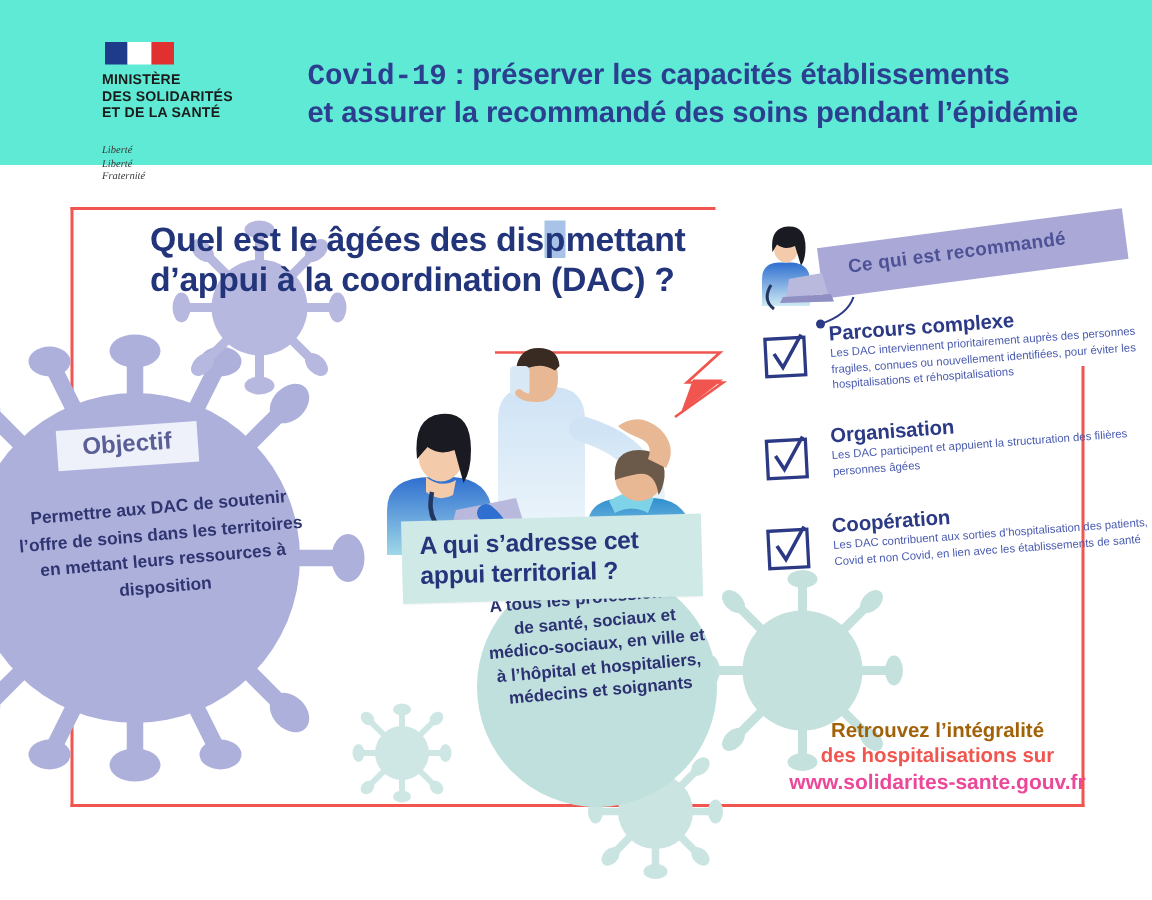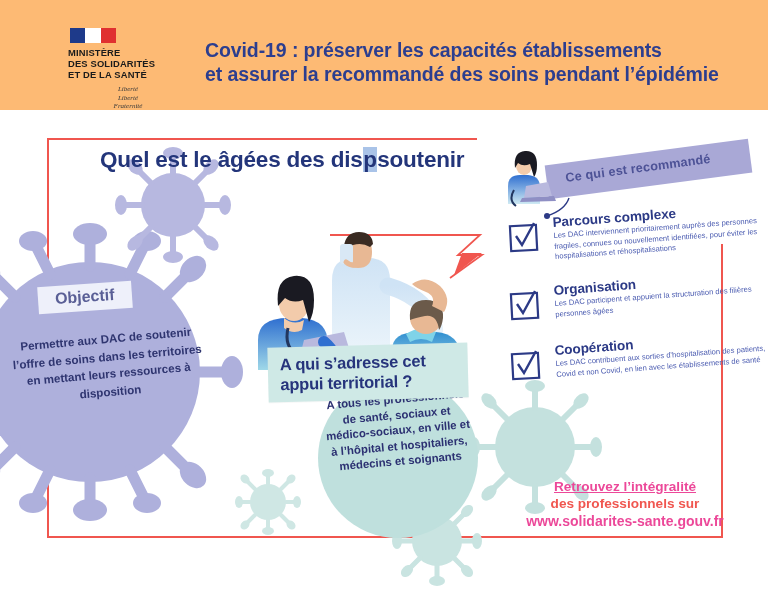--- a/index.html
+++ b/index.html
@@ -5,35 +5,35 @@
   html,body{margin:0;padding:0;}
   body{
     width:768px;height:600px;overflow:hidden;
     background:#ffffff;
     font-family:"Liberation Sans", sans-serif;
     position:relative;
   }
   .stage{position:absolute;left:0;top:0;width:768px;height:600px;overflow:hidden;}
 
   
-  .header{position:absolute;left:0;top:0;width:768px;height:110px;background:#fdba74;z-index:40;}
+  .header{position:absolute;left:0;top:0;width:768px;height:110px;background:#5eead4;z-index:40;}
   .logo{position:absolute;left:68px;top:28px;width:120px;}
   .logo .flag{display:flex;width:46px;height:15px;margin-left:2px;}
   .logo .flag i{display:block;width:15.3px;height:15px;}
   .logo .flag .b{background:#1e3a8a;}
   .logo .flag .w{background:#ffffff;}
   .logo .flag .r{background:#e03030;}
   .logo .mname{margin-top:5px;font-size:9.4px;font-weight:bold;line-height:10.8px;
     color:#1b1b1b;letter-spacing:.15px;}
-  .logo .devise{margin-top:5px;font-family:"Liberation Serif",serif;font-style:italic;
-    font-size:7px;line-height:8.2px;color:#3a3a3a;text-align:center;}
+  .logo .devise{margin-top:16px;font-family:"Liberation Serif",serif;font-style:italic;
+    font-size:7px;line-height:8.2px;color:#3a3a3a;}
 
   .headline{position:absolute;left:205px;top:38px;width:545px;
     color:#2c3e8f;font-size:19.5px;line-height:24px;font-weight:600;letter-spacing:-.1px;}
-  .headline b{font-weight:bold;}
+  .headline b{font-weight:bold;font-family:Liberation Mono, monospace;}
 
   
   .frame{position:absolute;left:47px;top:138px;width:676px;height:400px;z-index:5;}
   .frame .ln{position:absolute;background:#f0564f;}
   .f-top{left:0;top:0;height:1.6px;width:430px;
     background:linear-gradient(to right,#f0564f 0%,#f0564f 62%,rgba(240,86,79,0) 100%);}
   .f-left{left:0;top:0;width:1.6px;height:400px;
     background:linear-gradient(to bottom,rgba(240,86,79,.25) 0%,#f0564f 10%,#f0564f 100%);}
   .f-bottom{left:0;bottom:0;height:1.6px;width:676px;background:#f0564f;}
   .f-right{right:0;top:106px;width:1.6px;height:294px;
@@ -89,21 +89,21 @@
   .rec .d{color:#4a5bb0;font-size:7.6px;line-height:10.6px;margin-top:1px;}
 
   .r1{left:508px;top:215px;}
   .r2{left:509px;top:283px;}
   .r3{left:510px;top:343px;}
 
   .arrowlink{position:absolute;left:535px;top:196px;z-index:23;}
 
   
   .footer{position:absolute;left:500px;top:478px;width:250px;text-align:center;z-index:26;}
-  .footer .l1{color:#ec4899;font-size:13.6px;line-height:17px;font-weight:bold;text-decoration:underline;}
+  .footer .l1{color:#a16207;font-size:13.6px;line-height:17px;font-weight:bold;}
   .footer .l2{color:#f0564f;font-size:13.6px;line-height:17px;font-weight:bold;}
   .footer .url{color:#ec4899;font-size:14px;line-height:18px;font-weight:bold;margin-top:0px;}
 </style>
 </head>
 <body>
 
 <div class="stage">
 
   <div class="virus" style="left:-60px;top:252px;z-index:8;">
     <svg width="300" height="240" viewBox="0 0 300 240">
@@ -277,21 +277,22 @@
       </div>
     </div>
 
     <div class="headline">
       <div><b>Covid-19</b><span> : préserver les capacités établissements</span></div>
       <div>et assurer la recommandé des soins pendant l’épidémie</div>
     </div>
   </div>
 
   <div class="question">
-    <div><span>Quel est le âgées des dis</span><span class="hl">p</span><span>soutenir</span></div>
+    <div><span>Quel est le âgées des dis</span><span class="hl">p</span><span>mettant</span></div>
+    <div>d’appui à la coordination (DAC) ?</div>
   </div>
 
   <div class="objectif-wrap">
     <div class="obj-badge">Objectif</div>
     <div class="obj-text">Permettre aux DAC de soutenir l’offre de soins dans les territoires en mettant leurs ressources à disposition</div>
   </div>
 
   <div class="people">
     <svg width="240" height="145" viewBox="0 0 240 145">
       <defs>
@@ -414,17 +415,17 @@
       </svg>
     </span>
     <div class="body">
       <div class="h">Coopération</div>
       <div class="d">Les DAC contribuent aux sorties d’hospitalisation des patients, Covid et non Covid, en lien avec les établissements de santé</div>
     </div>
   </div>
 
   <div class="footer">
     <div class="l1">Retrouvez l’intégralité</div>
-    <div class="l2">des professionnels sur</div>
+    <div class="l2">des hospitalisations sur</div>
     <div class="url">www.solidarites-sante.gouv.fr</div>
   </div>
 
 </div>
 
 </body></html>

